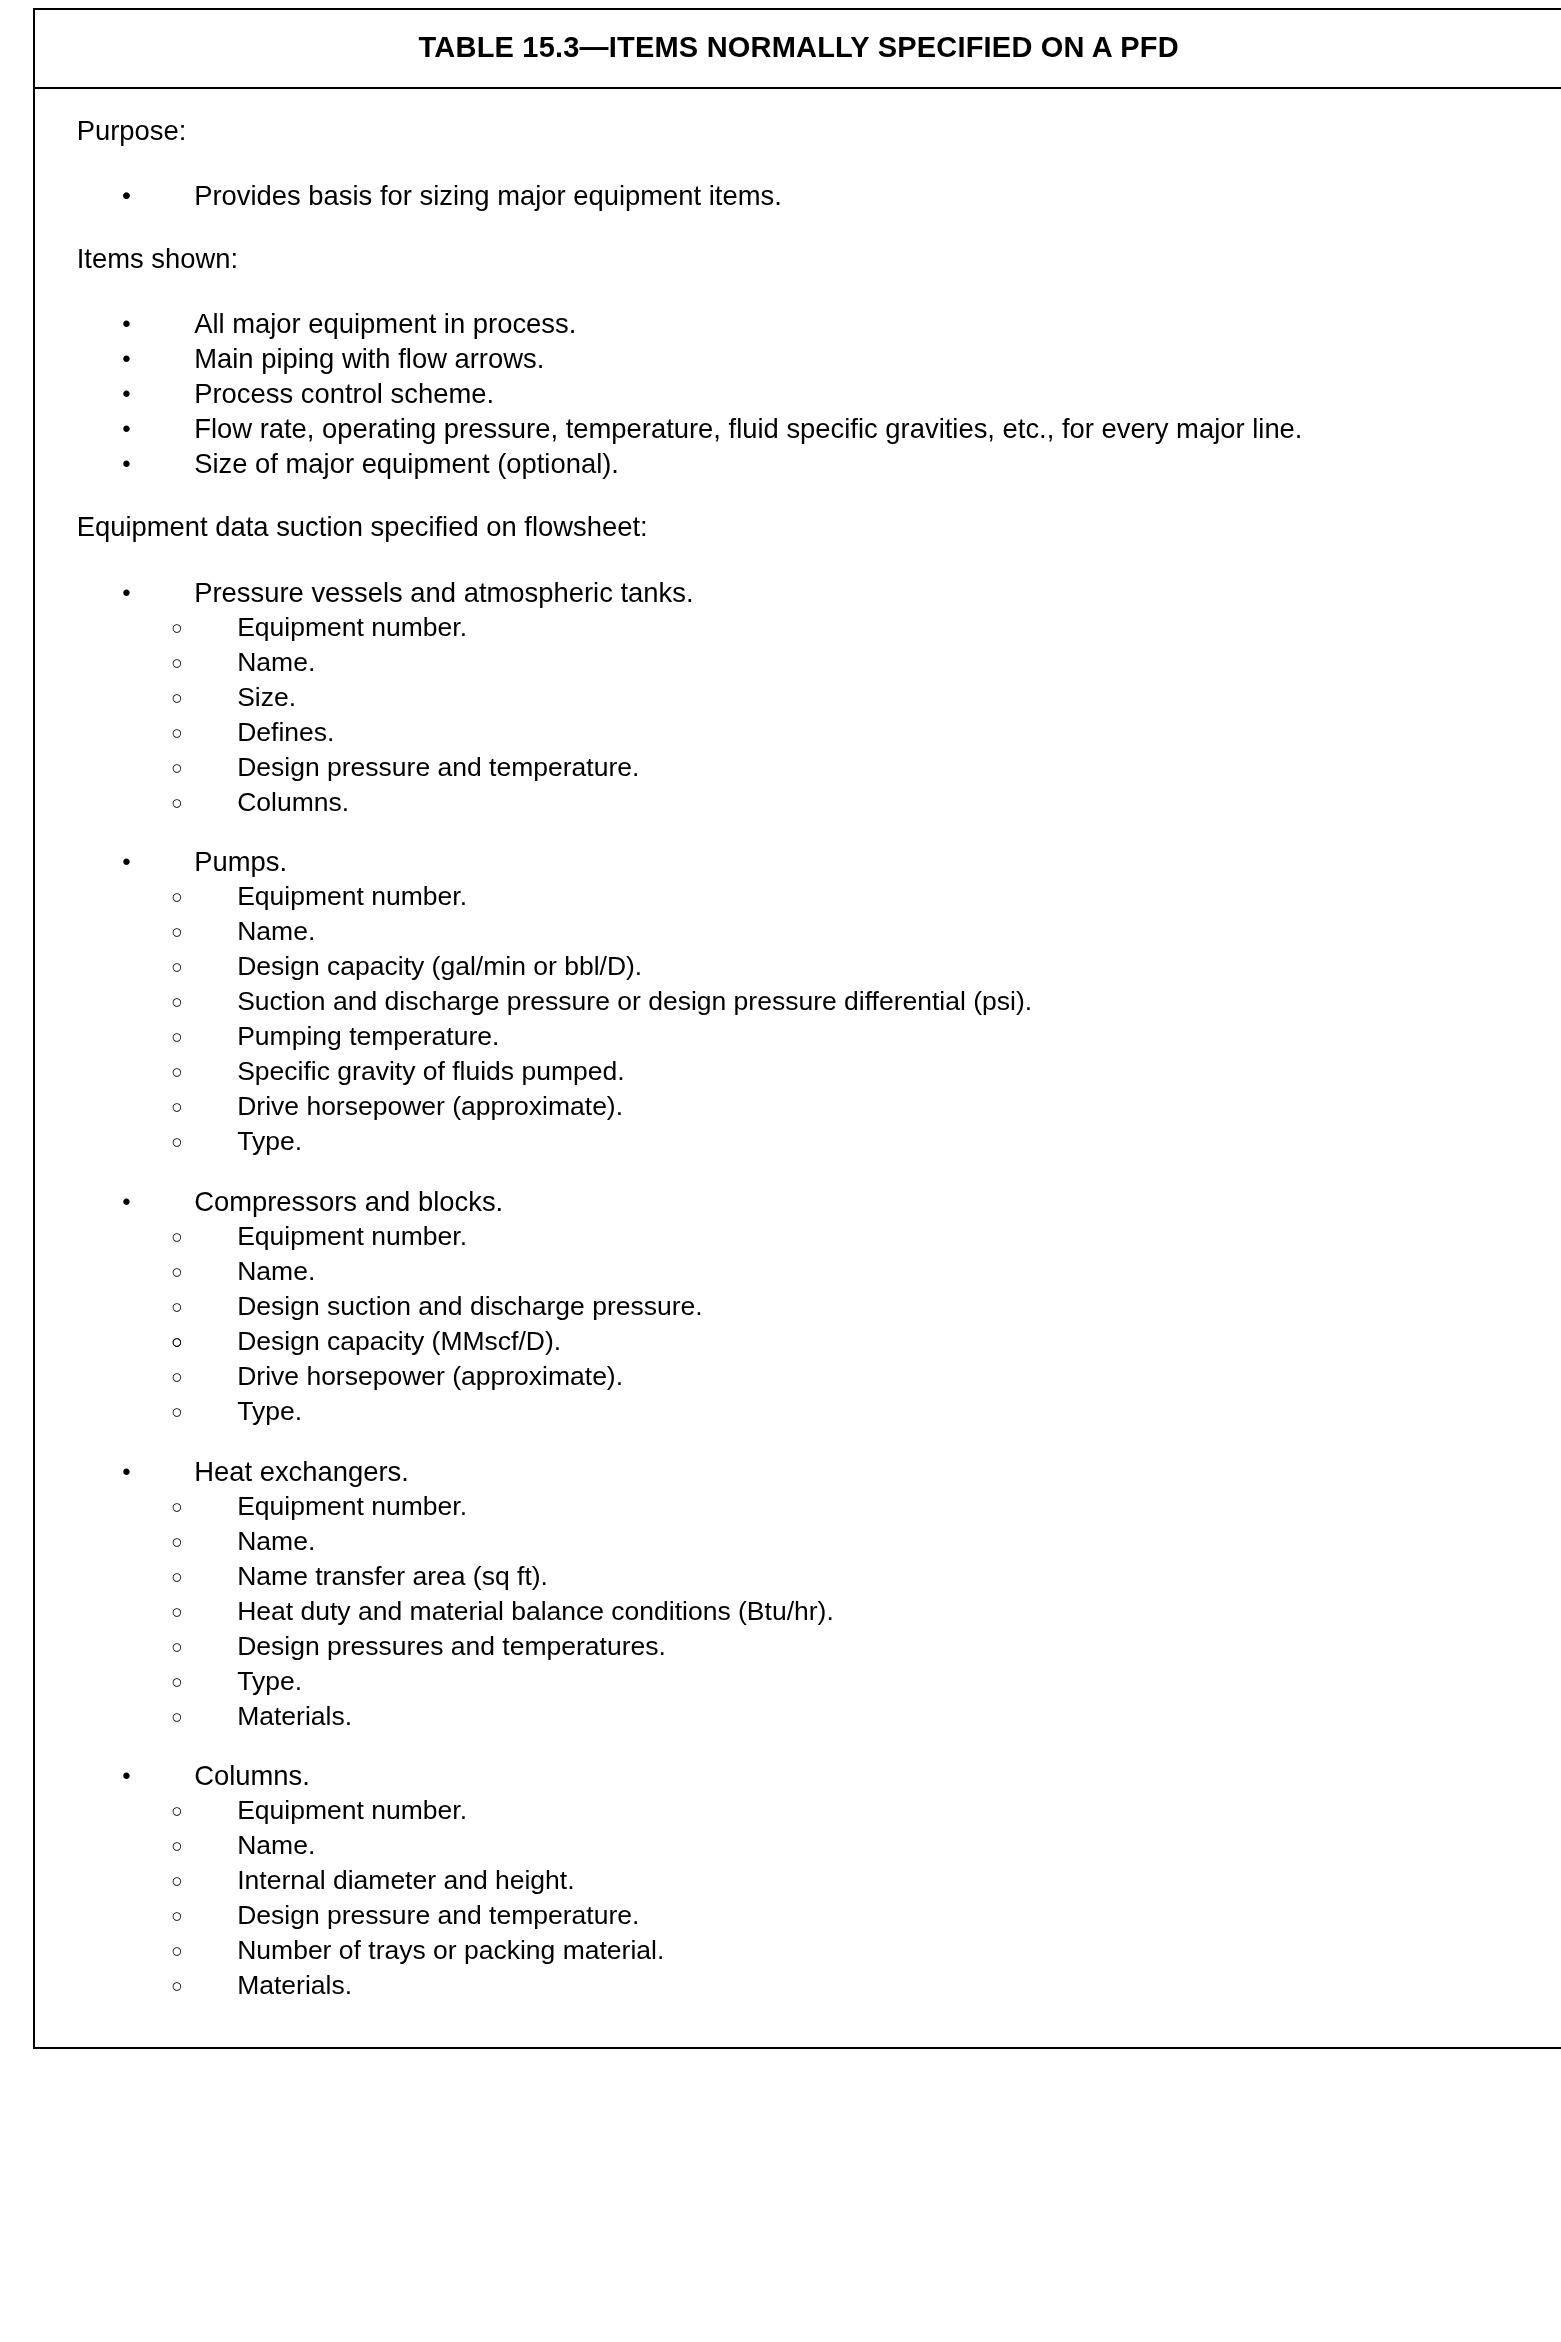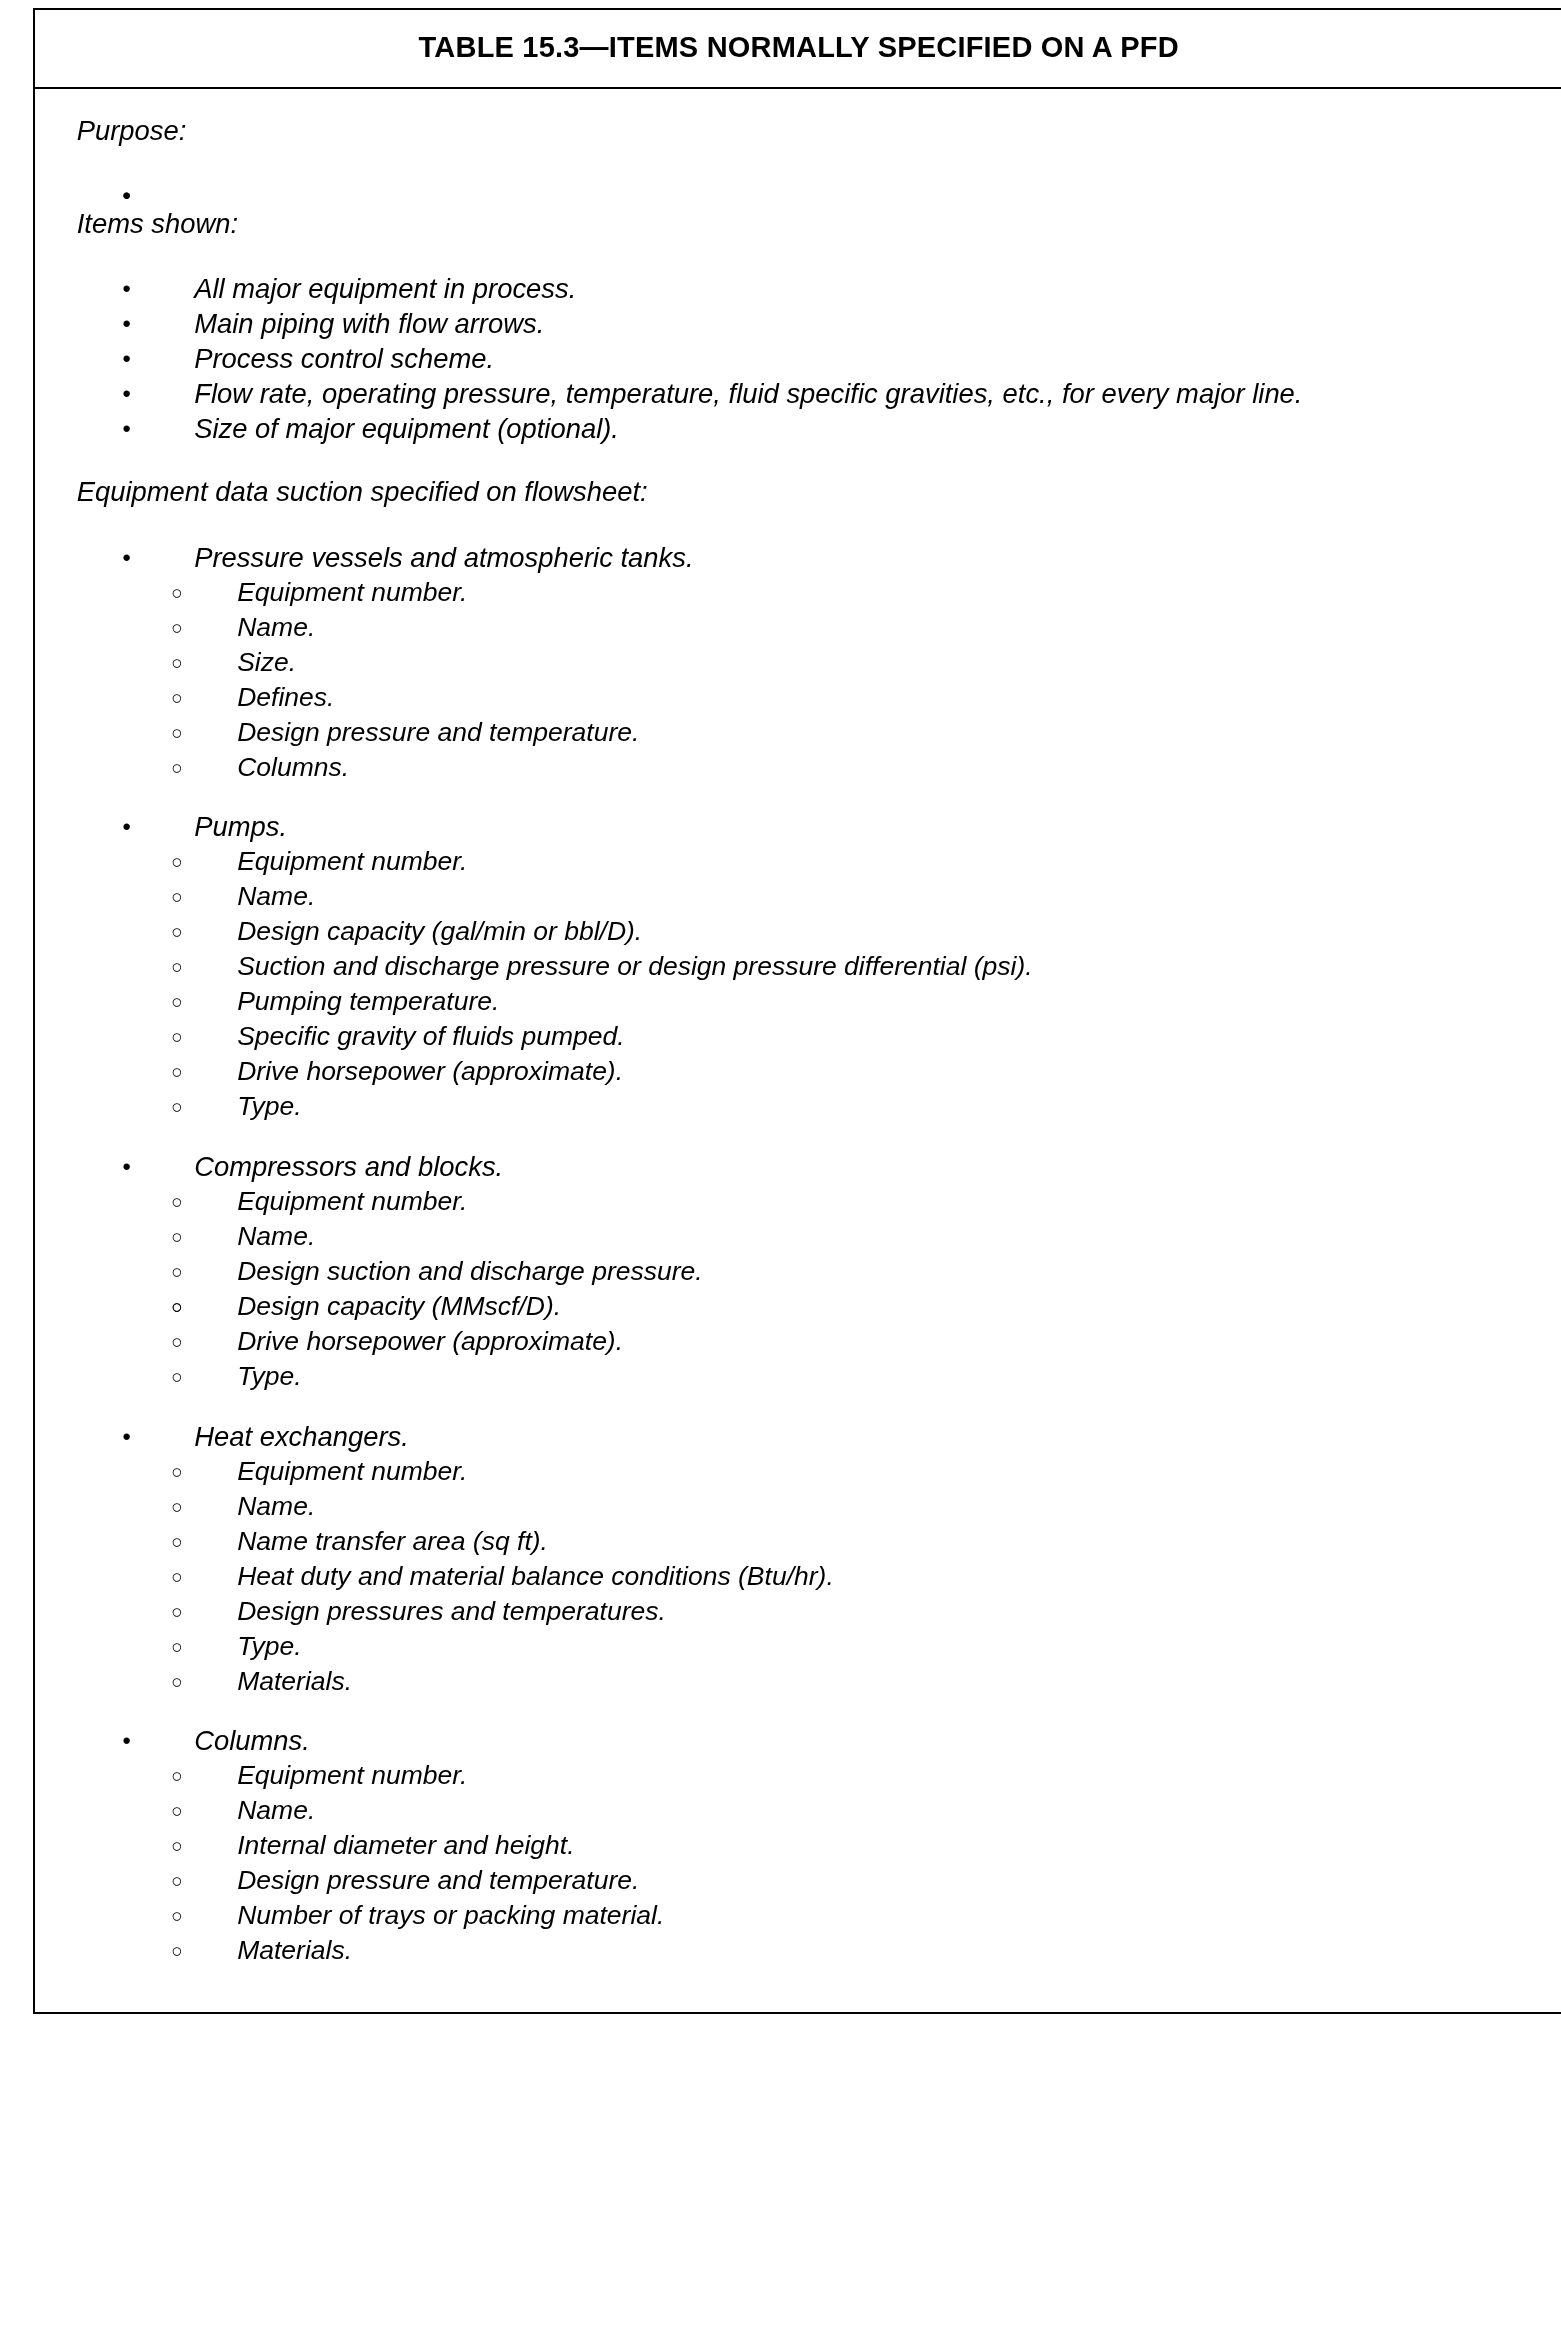--- a/index.html
+++ b/index.html
@@ -39,21 +39,20 @@
 
   .table-title {
     font-size: 29px;
     font-weight: bold;
     letter-spacing: 0.2px;
     white-space: nowrap;
   }
 
   .table-body {
     padding: 28px 28px 44px 32px;
-    font-style: italic;
   }
 
   .section-heading {
     font-size: 27.4px;
     line-height: 1.0;
     margin: 0 0 0 9.5px;
     padding: 0;
     white-space: nowrap;
   }
 
@@ -119,20 +118,21 @@
 
       <div>
         <p class="section-heading">Purpose:</p>
         <div class="gap-after-heading"></div>
         <ul class="level1">
           <li class="l1">
             <span class="bullet1">•</span>
           </li>
           <li class="l1">
             <span class="bullet1">•</span>
+            <span>Provides basis for sizing major equipment items.</span>
           </li>
         </ul>
         <div class="gap-after-list"></div>
       </div>
 
       <div>
         <p class="section-heading">Items shown:</p>
         <div class="gap-after-heading"></div>
         <ul class="level1">
           <li class="l1">

